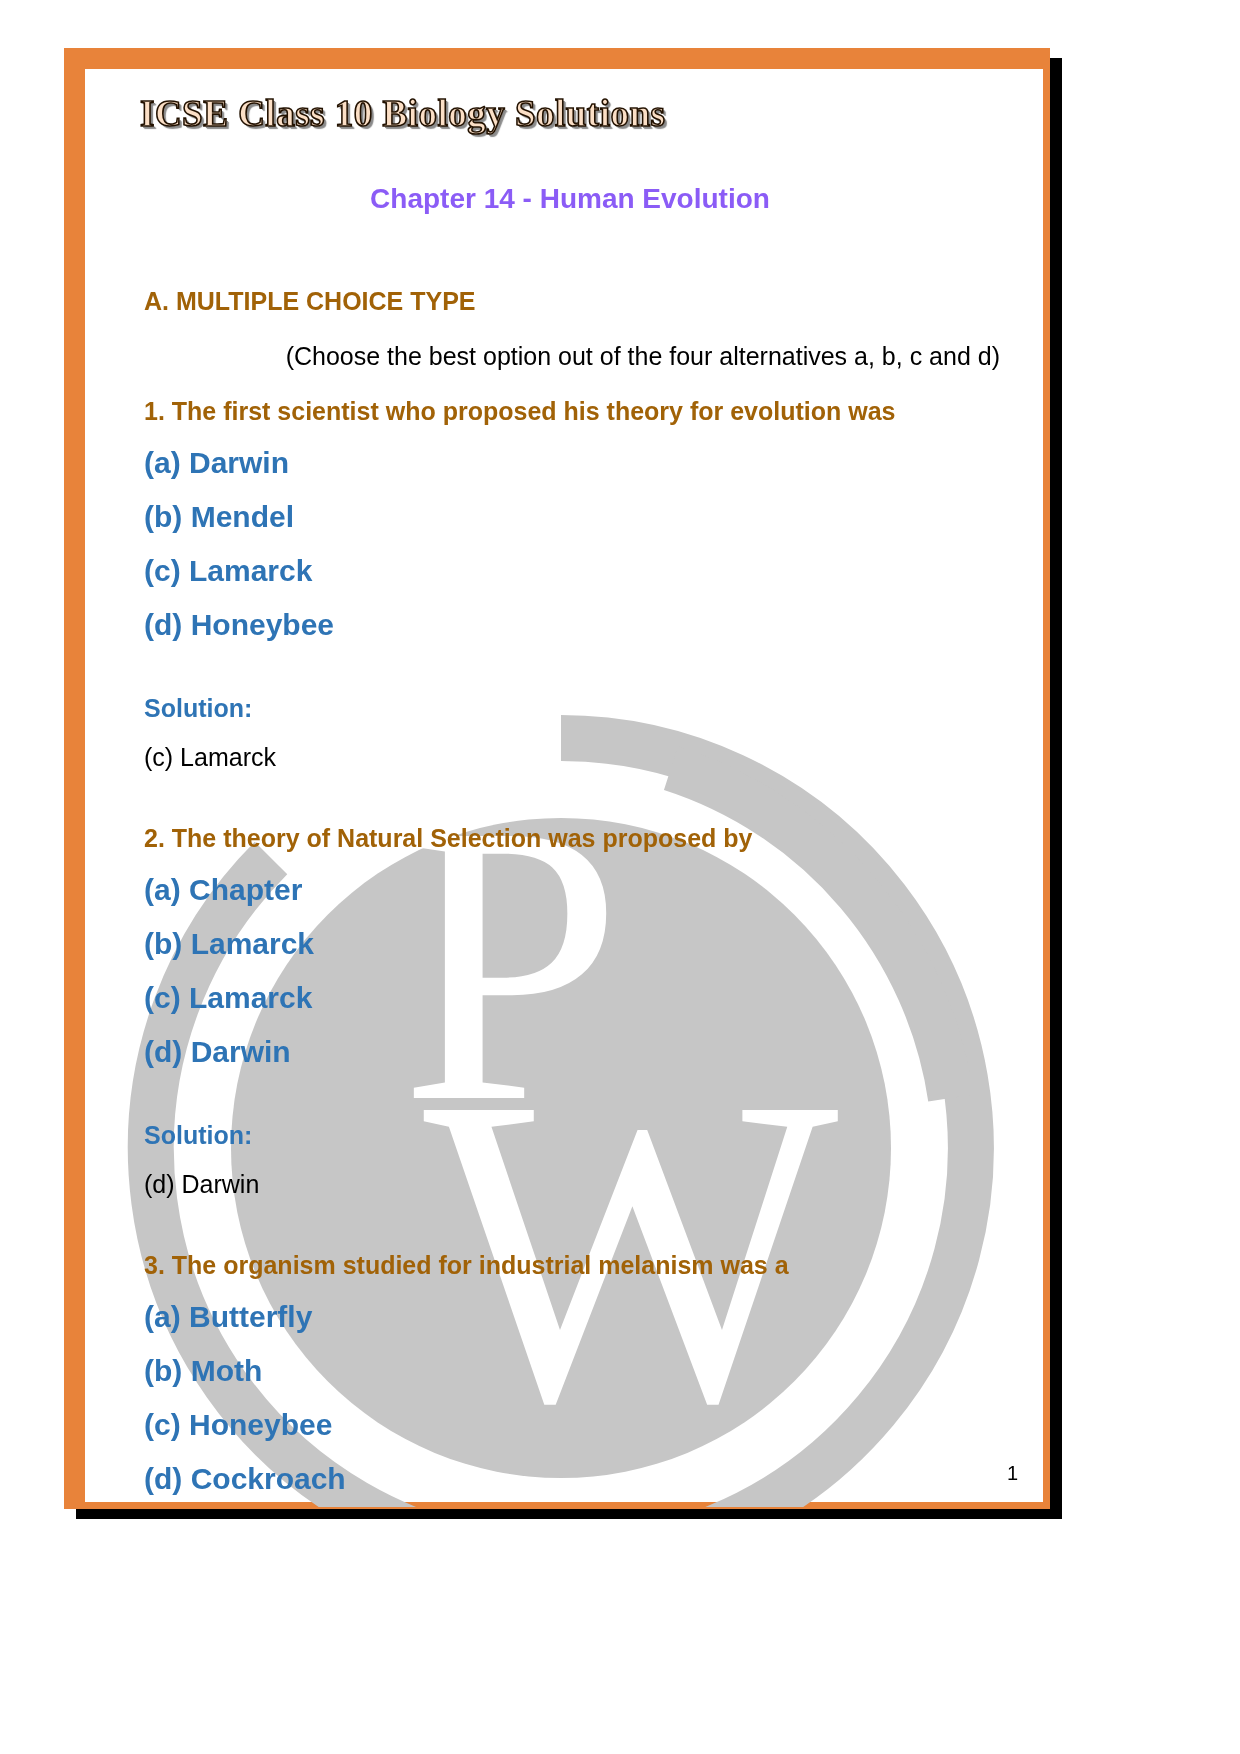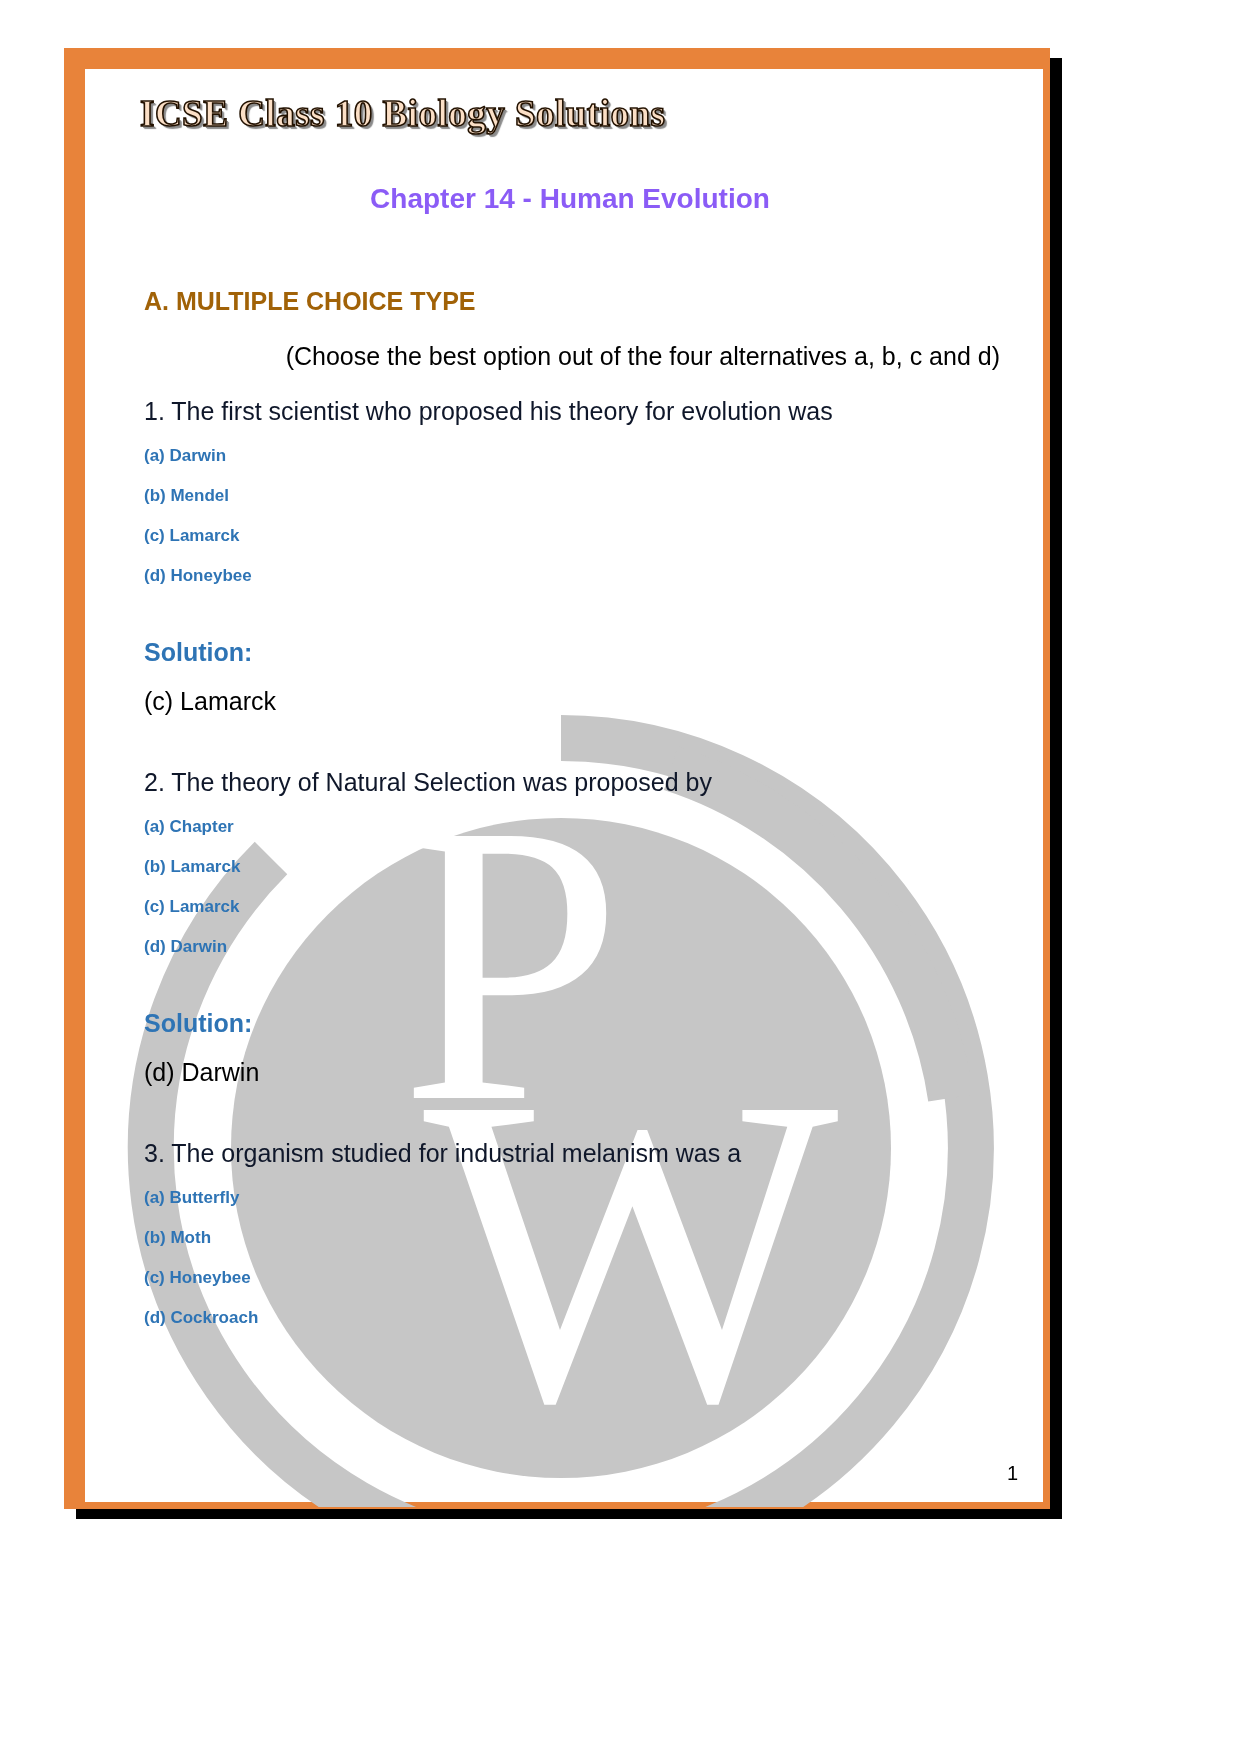--- a/index.html
+++ b/index.html
@@ -114,30 +114,30 @@
 
   .instruction {
     color: #000000;
     font-weight: normal;
     font-size: 25px;
     margin: 26px 0 0 4px;
     text-align: right;
   }
 
   .q-text {
-    color: #0f172a;
-    font-weight: normal;
+    color: #a16207;
+    font-weight: bold;
     font-size: 25px;
     margin: 26px 0 0 4px;
   }
 
   .opt {
     color: #2E74B5;
     font-weight: bold;
-    font-size: 17px;
+    font-size: 30px;
     margin: 20px 0 0 4px;
   }
 
   .sol-label {
     color: #2E74B5;
     font-weight: bold;
     font-size: 25px;
     margin: 52px 0 0 4px;
   }
 

